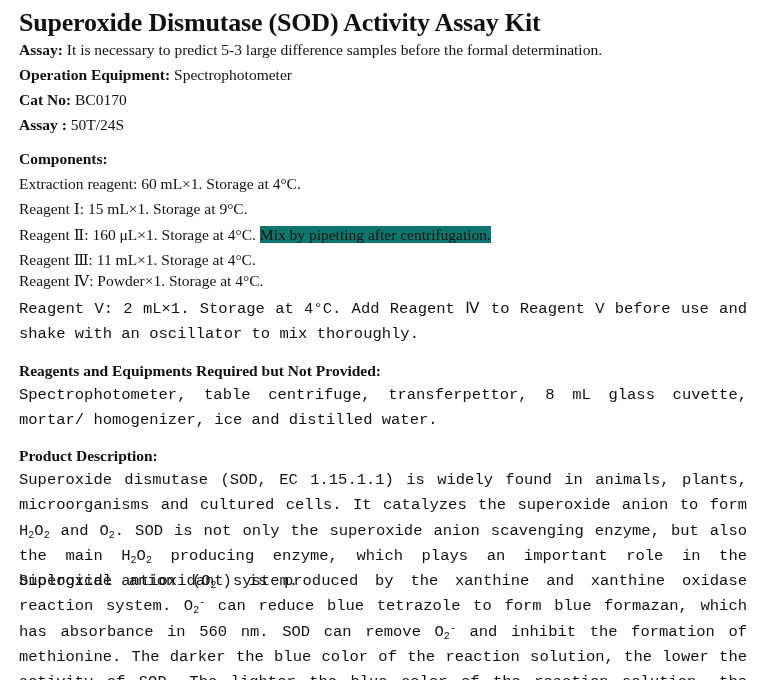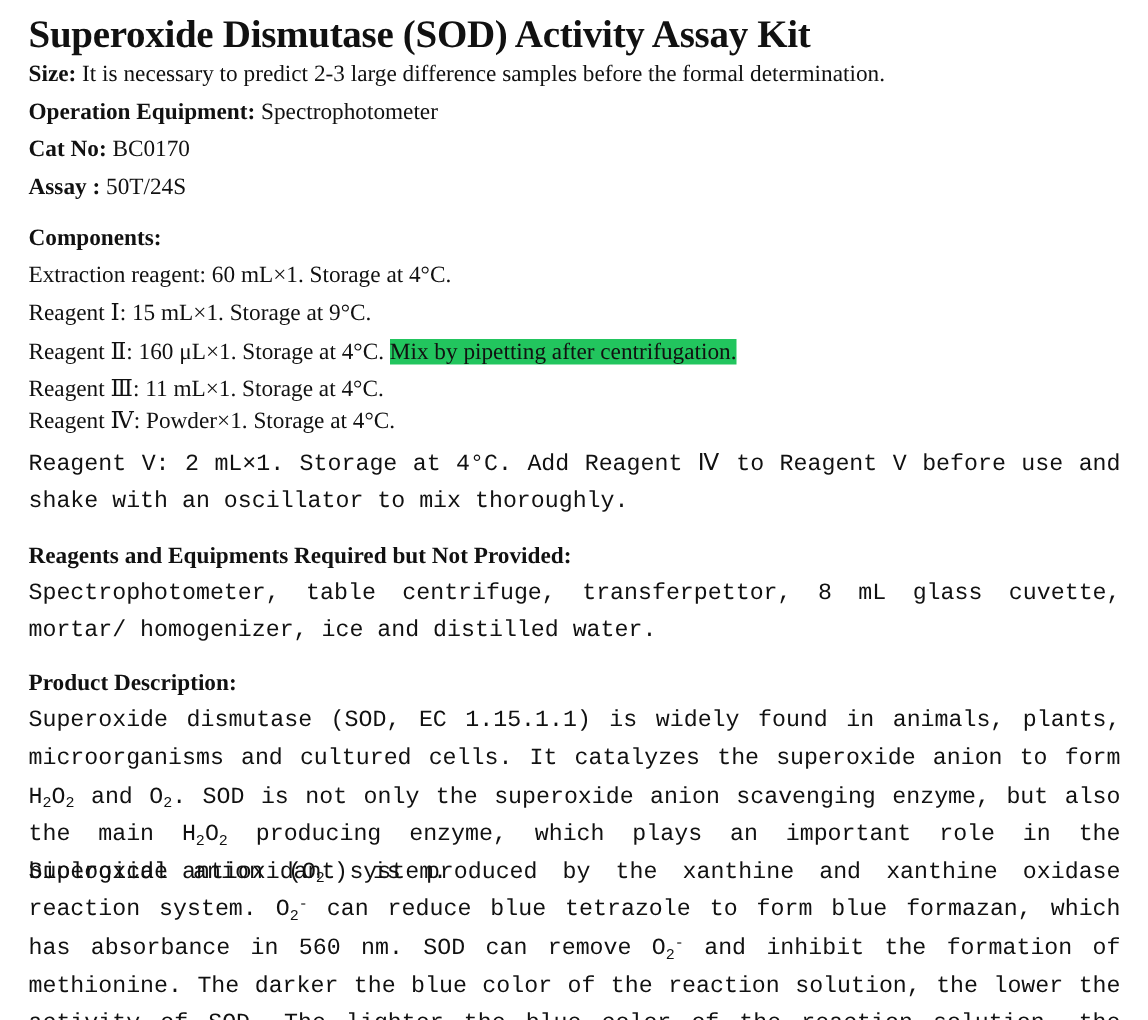--- a/index.html
+++ b/index.html
@@ -13,35 +13,35 @@
     font-size: 26px; font-weight: bold; margin: 0;
     position: absolute; left: 19px; top: 8px; white-space: nowrap;
     letter-spacing: -0.2px;
     text-align: center;
   }
   .line {
     position: absolute; left: 19px; right: 18px;
     font-size: 15.5px; line-height: 25px; white-space: nowrap;
   }
   .b { font-weight: bold; }
-  .hl { background: #22c55e; }
+  .hl { background: #0f766e; }
   .para {
     position: absolute; left: 19px; right: 18px;
     font-size: 15.5px; line-height: 25.3px; text-align: justify; font-family: Liberation Mono, monospace;
   }
   sub { font-size: 10px; vertical-align: -3px; line-height: 0; }
   sup { font-size: 10px; vertical-align: 5px; line-height: 0; }
 </style>
 </head>
 <body>
 
 <div class="doc">
   <h1 class="title">Superoxide Dismutase (SOD) Activity Assay Kit</h1>
 
-  <div class="line" style="top:37px"><span class="b">Size:</span><span> It is necessary to predict 2-3 large difference samples before the formal determination.</span></div>
+  <div class="line" style="top:37px"><span class="b">Assay:</span><span> It is necessary to predict 5-3 large difference samples before the formal determination.</span></div>
   <div class="line" style="top:62px"><span class="b">Operation Equipment:</span><span> Spectrophotometer</span></div>
   <div class="line" style="top:87px"><span class="b">Cat No:</span><span> BC0170</span></div>
   <div class="line" style="top:112px"><span class="b">Assay :</span><span> 50T/24S</span></div>
 
   <div class="line b" style="top:146px">Components:</div>
   <div class="line" style="top:171px">Extraction reagent: 60 mL×1. Storage at 4°C.</div>
   <div class="line" style="top:196px">Reagent Ⅰ: 15 mL×1. Storage at 9°C.</div>
   <div class="line" style="top:222px"><span>Reagent Ⅱ: 160 μL×1. Storage at 4°C. </span><span class="hl">Mix by pipetting after centrifugation.</span></div>
   <div class="line" style="top:247px">Reagent Ⅲ: 11 mL×1. Storage at 4°C.</div>
   <div class="line" style="top:268px">Reagent Ⅳ: Powder×1. Storage at 4°C.</div>

